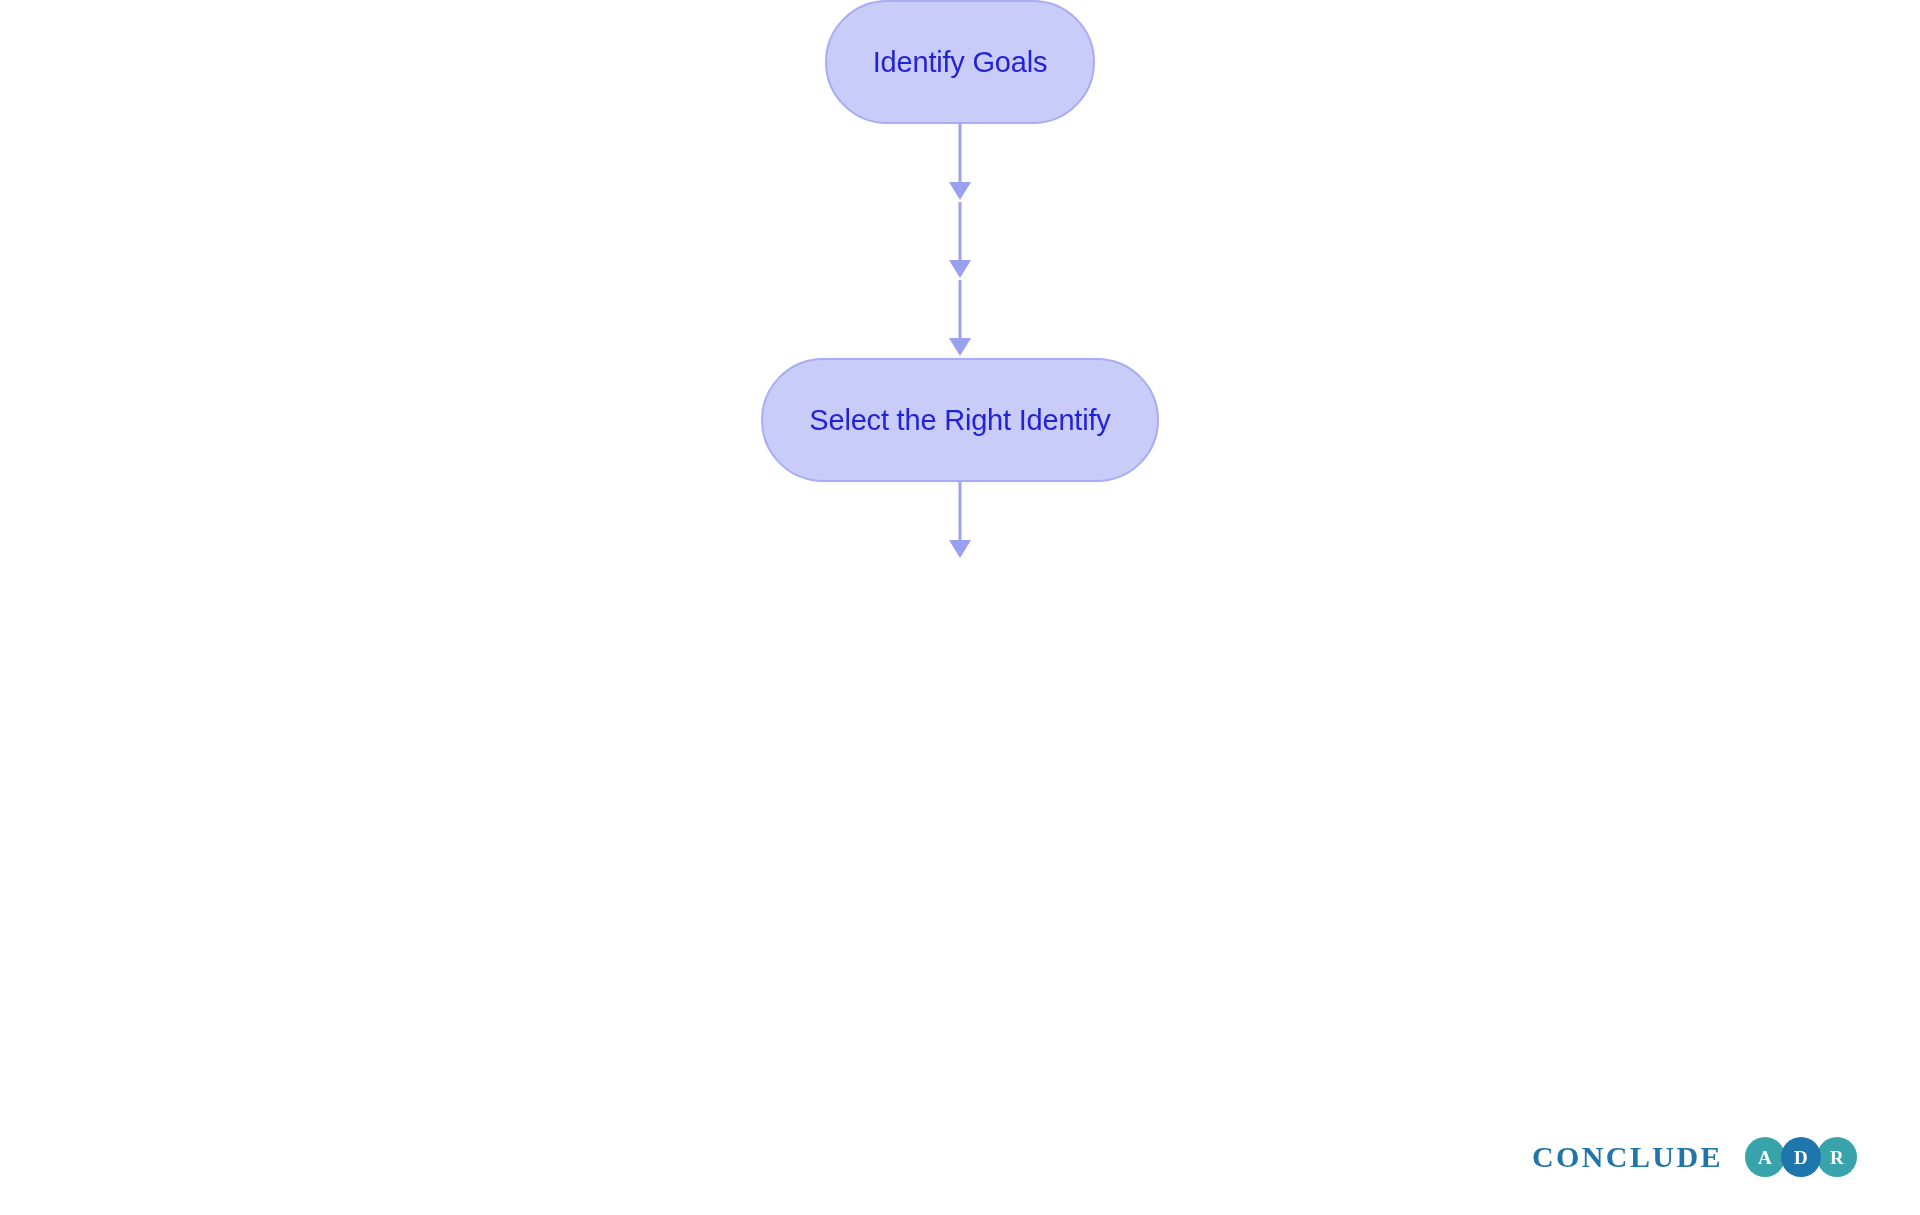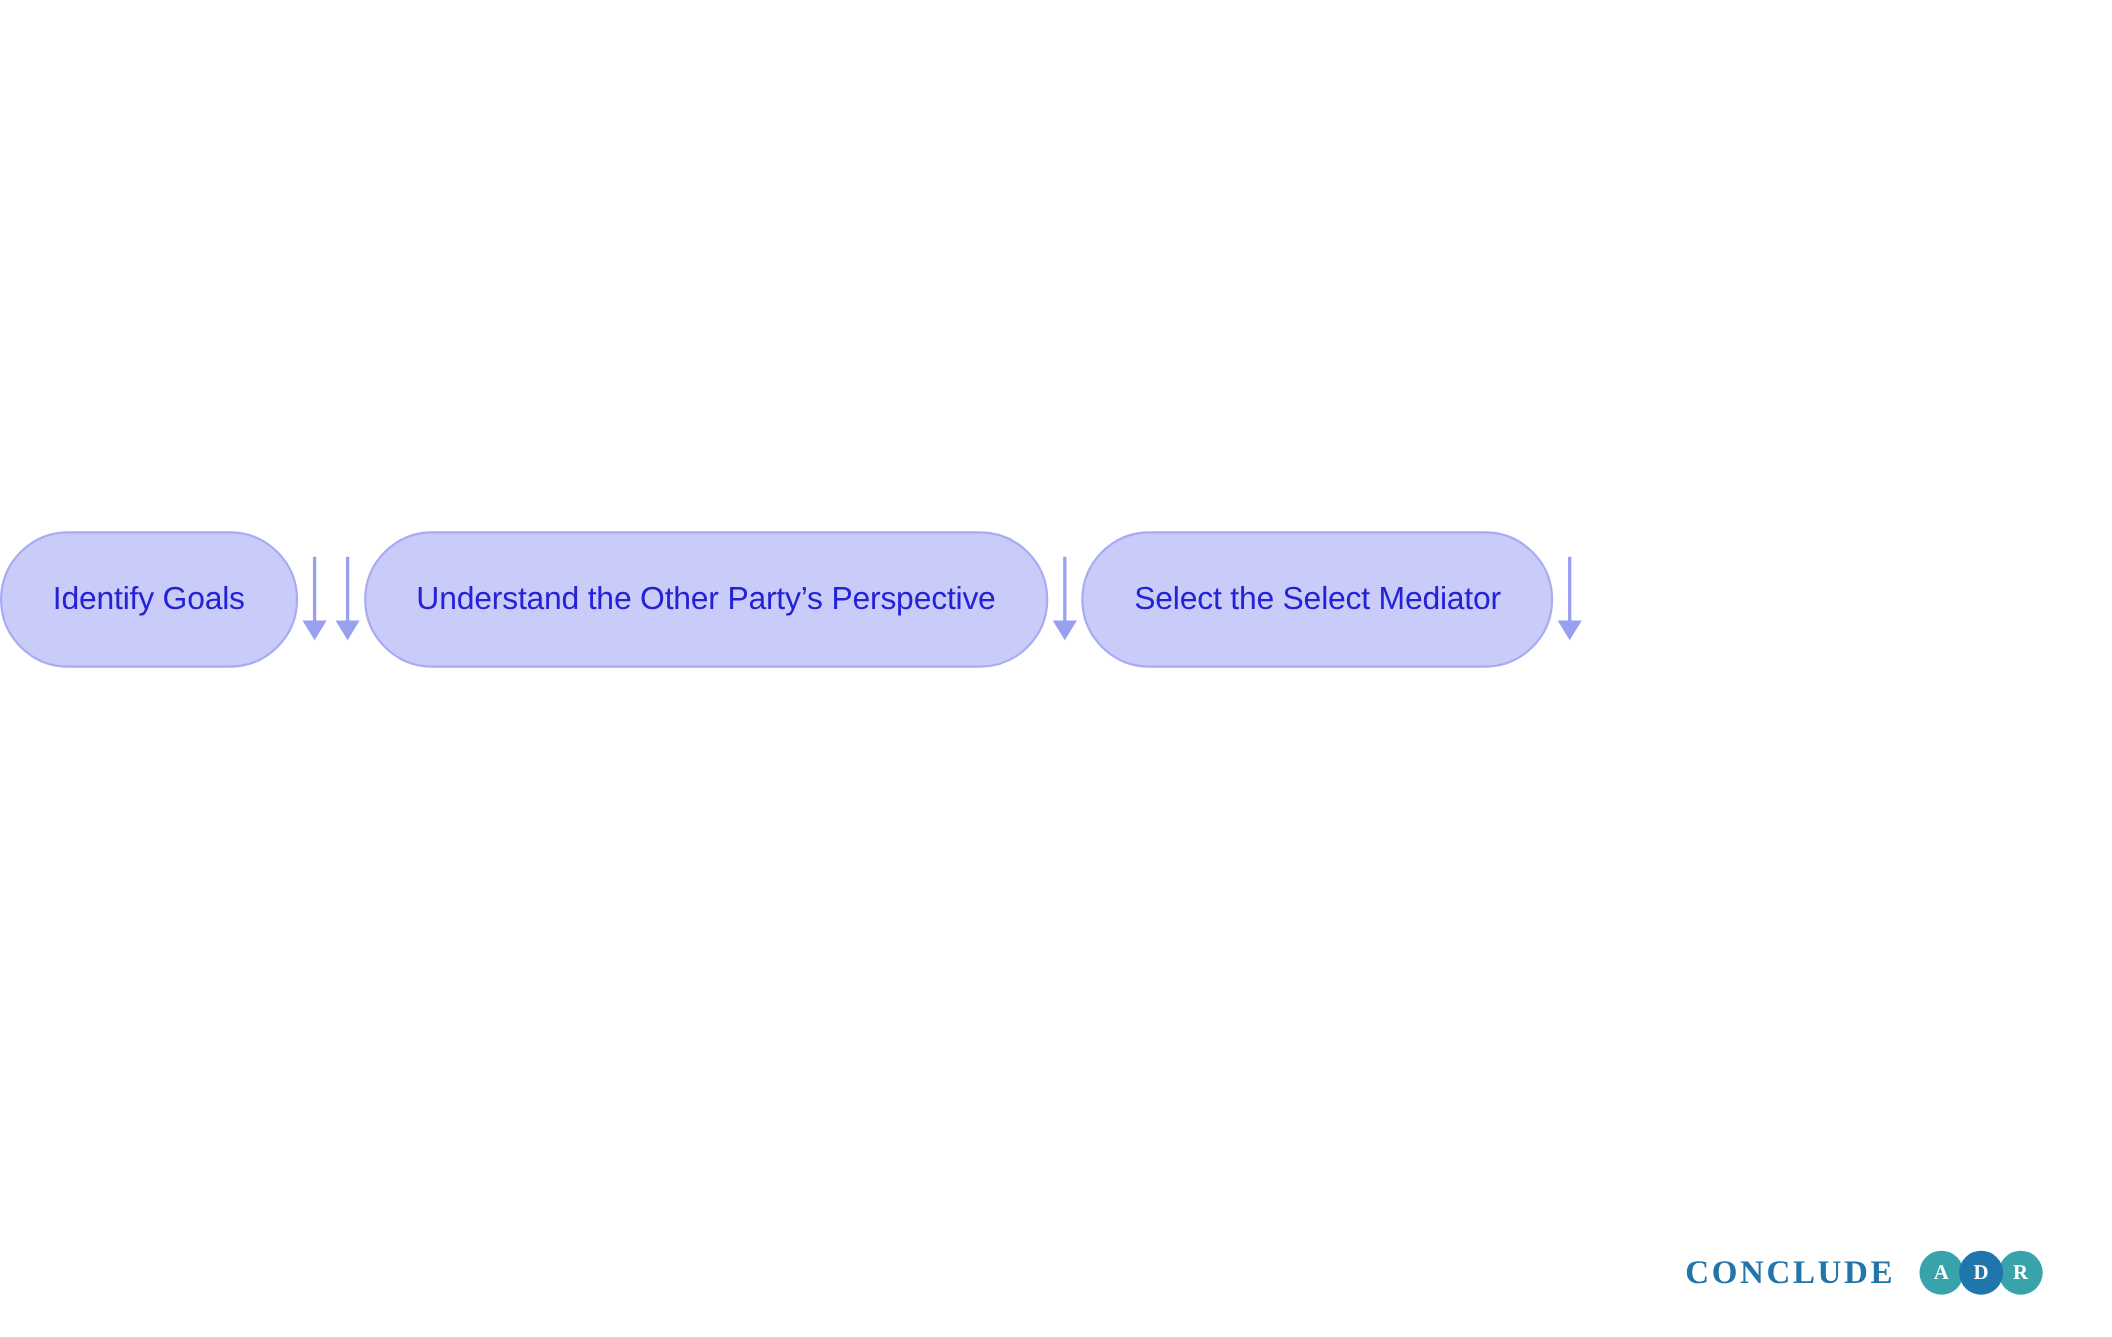--- a/index.html
+++ b/index.html
@@ -15,21 +15,21 @@
     font-family: "Liberation Sans", sans-serif;
   }
 
   #flowchart {
     position: absolute;
     left: 0;
     top: 0;
     width: 1920px;
     height: 1090px;
     display: flex;
-    flex-direction: row;
+    flex-direction: column;
     align-items: center;
     text-align: center;
   }
 
   .node-row {
     display: flex;
     justify-content: center;
     align-items: center;
   }
 
@@ -116,34 +116,29 @@
     <line x1="15" y1="0" x2="15" y2="60" stroke="#9aa0f0" stroke-width="3"></line>
     <polygon points="4,58 26,58 15,76" fill="#9aa0f0"></polygon>
   </svg>
 
 
   <svg class="connector" viewBox="0 0 30 78" xmlns="http://www.w3.org/2000/svg">
     <line x1="15" y1="0" x2="15" y2="60" stroke="#9aa0f0" stroke-width="3"></line>
     <polygon points="4,58 26,58 15,76" fill="#9aa0f0"></polygon>
   </svg>
 
-  <div class="node-row">
-    <div class="node">
-      <span class="node-label">Understand the Other Party’s Perspective</span>
-    </div>
-  </div>
 
   <svg class="connector" viewBox="0 0 30 78" xmlns="http://www.w3.org/2000/svg">
     <line x1="15" y1="0" x2="15" y2="60" stroke="#9aa0f0" stroke-width="3"></line>
     <polygon points="4,58 26,58 15,76" fill="#9aa0f0"></polygon>
   </svg>
 
   <div class="node-row">
     <div class="node">
-      <span class="node-label">Select the Select Mediator</span>
+      <span class="node-label">Select the Right Identify</span>
     </div>
   </div>
 
   <svg class="connector" viewBox="0 0 30 78" xmlns="http://www.w3.org/2000/svg">
     <line x1="15" y1="0" x2="15" y2="60" stroke="#9aa0f0" stroke-width="3"></line>
     <polygon points="4,58 26,58 15,76" fill="#9aa0f0"></polygon>
   </svg>
 
 
 </div>

